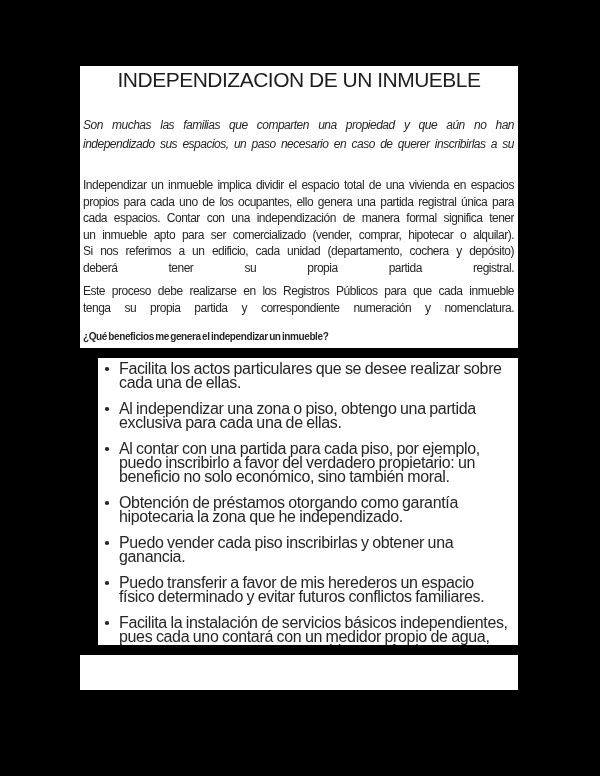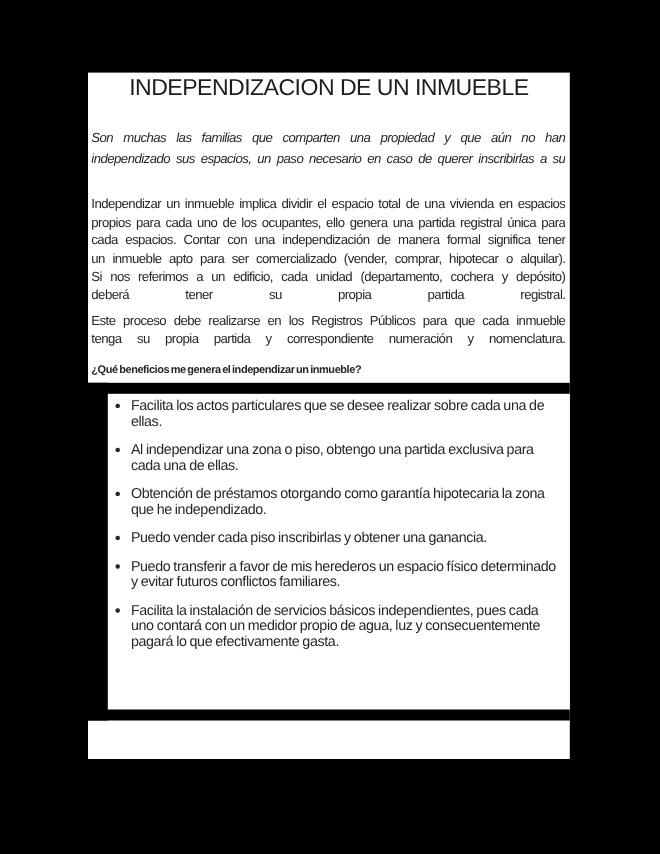--- a/index.html
+++ b/index.html
@@ -95,21 +95,21 @@
   }
   .bullet-marker i{
     display:block;
     width:3.5px;height:3.5px;
     margin-top:5px;
     border-radius:50%;
     background:var(--ink);
   }
   .bullet-text{
     width:392px;
-    font-size:13px;
+    font-size:16px;
     line-height:14px;
     letter-spacing:-0.35px;
     word-spacing:-0.5px;
     text-align:left;
   }
 </style>
 </head>
 <body>
 
 <div class="canvas">
@@ -149,20 +149,26 @@
           <div class="bullet-row">
             <span class="bullet-marker">
               <i></i>
             </span>
             <span class="bullet-text">Al independizar una zona o piso, obtengo una partida exclusiva para cada una de ellas.</span>
           </div>
           <div class="bullet-row">
             <span class="bullet-marker">
               <i></i>
             </span>
+            <span class="bullet-text">Al contar con una partida para cada piso, por ejemplo, puedo inscribirlo a favor del verdadero propietario: un beneficio no solo económico, sino también moral.</span>
+          </div>
+          <div class="bullet-row">
+            <span class="bullet-marker">
+              <i></i>
+            </span>
             <span class="bullet-text">Obtención de préstamos otorgando como garantía hipotecaria la zona que he independizado.</span>
           </div>
           <div class="bullet-row">
             <span class="bullet-marker">
               <i></i>
             </span>
             <span class="bullet-text">Puedo vender cada piso inscribirlas y obtener una ganancia.</span>
           </div>
           <div class="bullet-row">
             <span class="bullet-marker">

